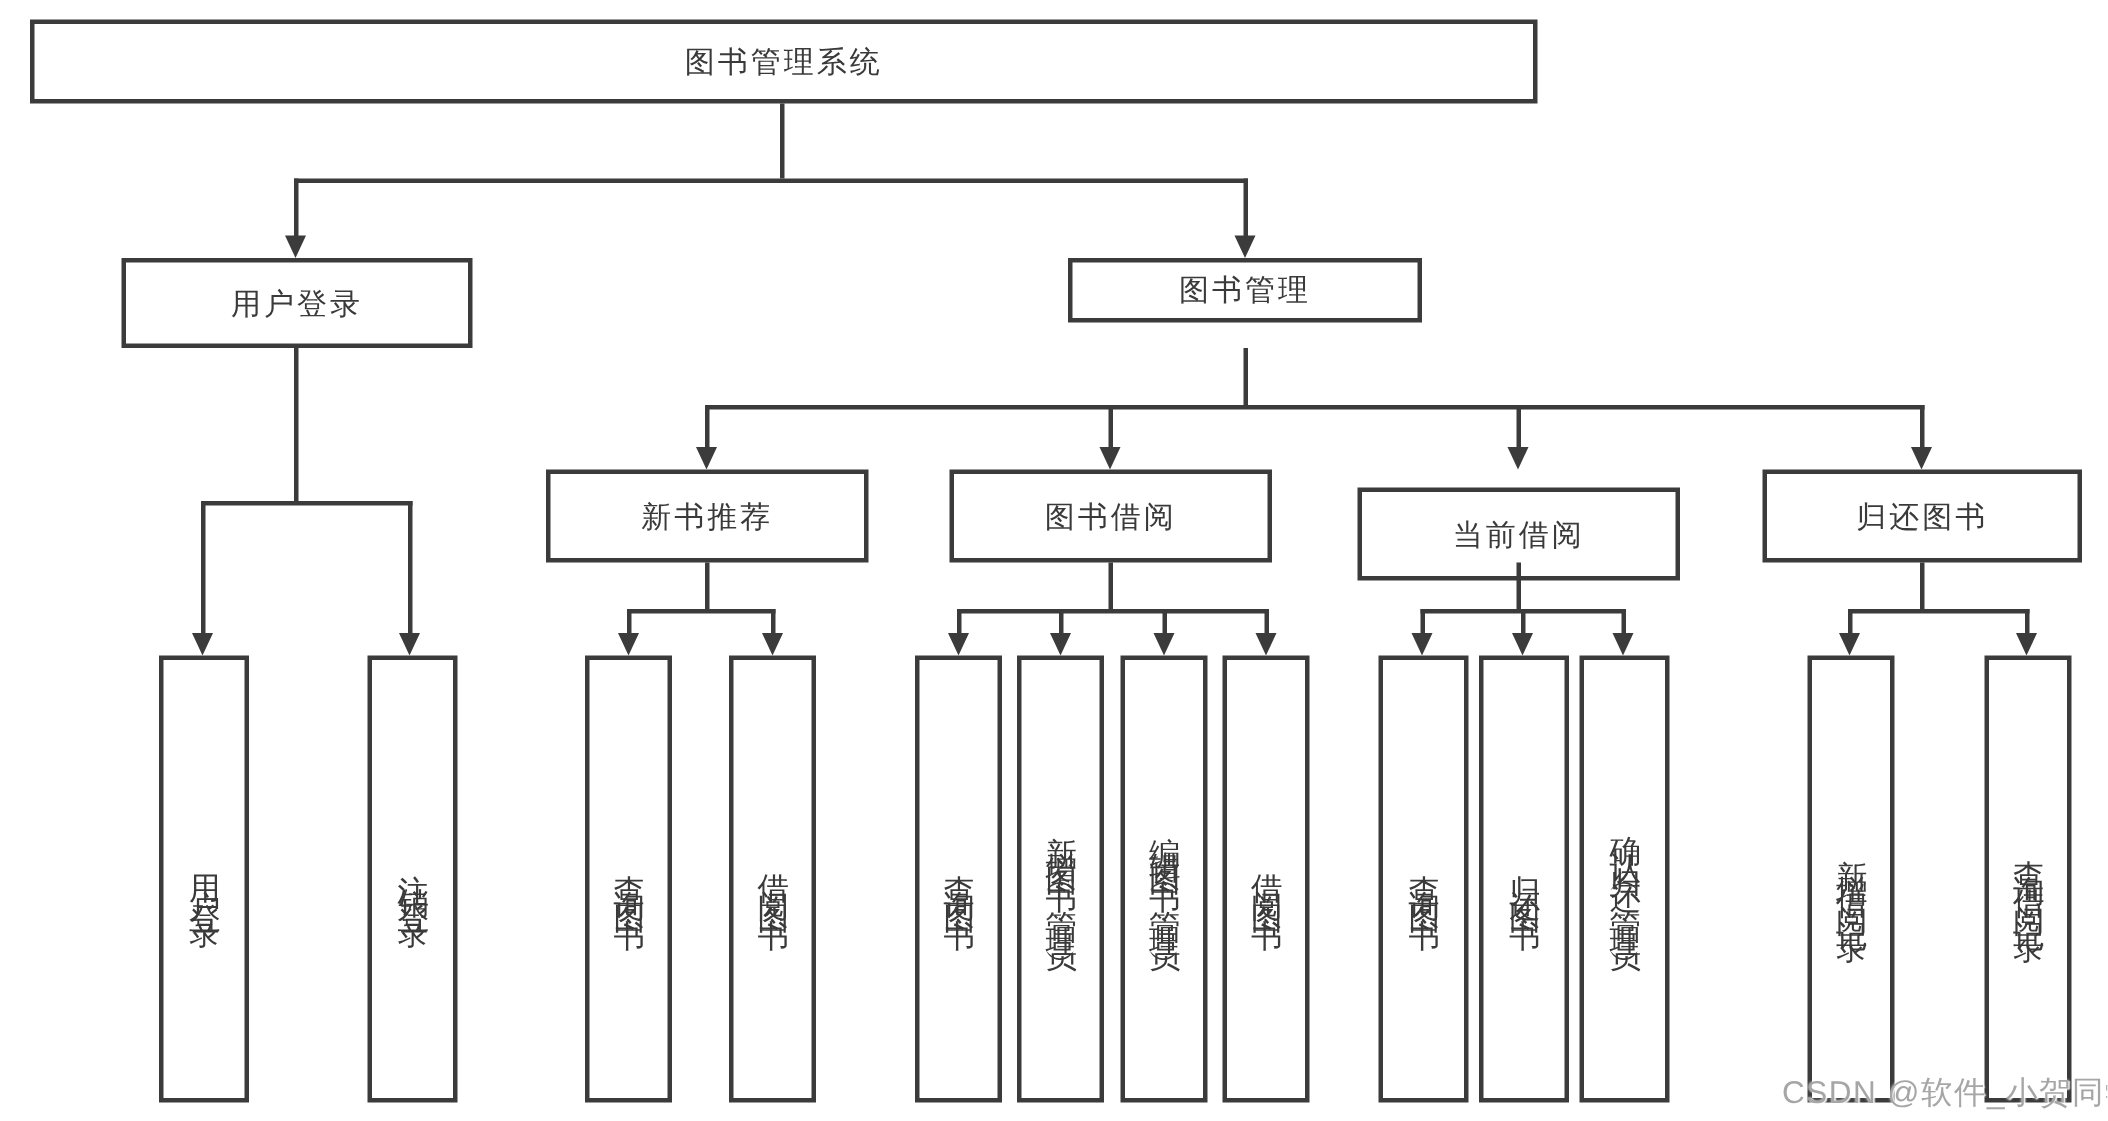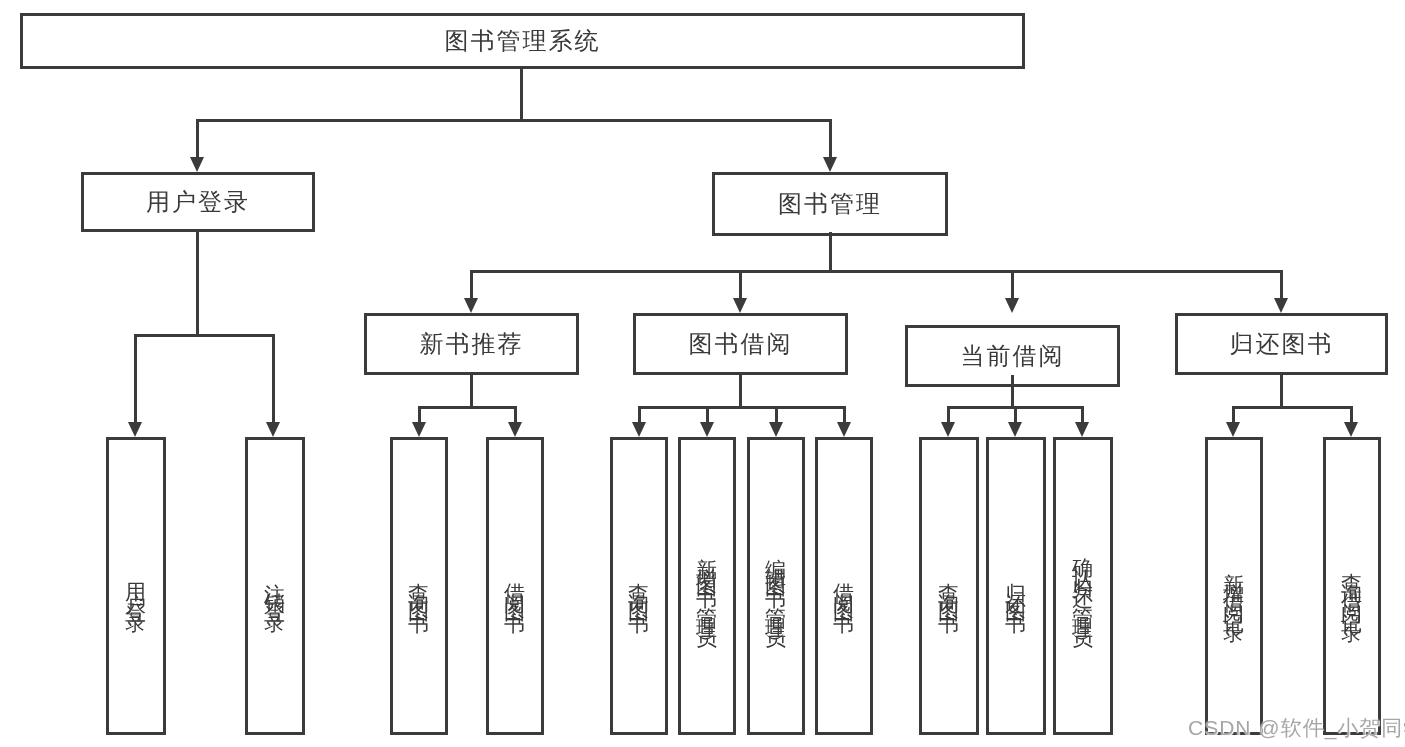--- a/index.html
+++ b/index.html
@@ -17,21 +17,21 @@
     overflow:hidden;
   }
   .box{
     position:absolute;
     border:3px solid var(--color-line);
     background:#fff;
     display:flex;align-items:center;justify-content:center;
     box-sizing:border-box;
   }
   .box .lbl{
-    font-size:24px;
+    font-size:20px;
     letter-spacing:2px;
     color:var(--color-text);
     white-space:nowrap;
   }
   .vbox .lbl{
     writing-mode:vertical-rl;
     text-orientation:mixed;
     letter-spacing:10px;
     font-size:21px;
     line-height:1;
@@ -66,21 +66,21 @@
   <div class="vline" style="left:520px;top:69px;height:50px;"></div>
   <div class="hline" style="left:196px;top:119px;width:636px;"></div>
   <div class="vline" style="left:196px;top:119px;height:39px;"></div>
   <div class="arrow" style="left:190px;top:157px;"></div>
   <div class="vline" style="left:829px;top:119px;height:39px;"></div>
   <div class="arrow" style="left:823px;top:157px;"></div>
 
   <div class="box" style="left:81px;top:172px;width:234px;height:60px;">
     <span class="lbl">用户登录</span>
   </div>
-  <div class="box" style="left:712px;top:172px;width:236px;height:64px;">
+  <div class="box" style="left:712px;top:172px;width:236px;height:43px;">
     <span class="lbl">图书管理</span>
   </div>
 
   <div class="vline" style="left:196px;top:232px;height:102px;"></div>
   <div class="hline" style="left:134px;top:334px;width:141px;"></div>
   <div class="vline" style="left:134px;top:334px;height:88px;"></div>
   <div class="arrow" style="left:128px;top:422px;"></div>
   <div class="vline" style="left:272px;top:334px;height:88px;"></div>
   <div class="arrow" style="left:266px;top:422px;"></div>
 

